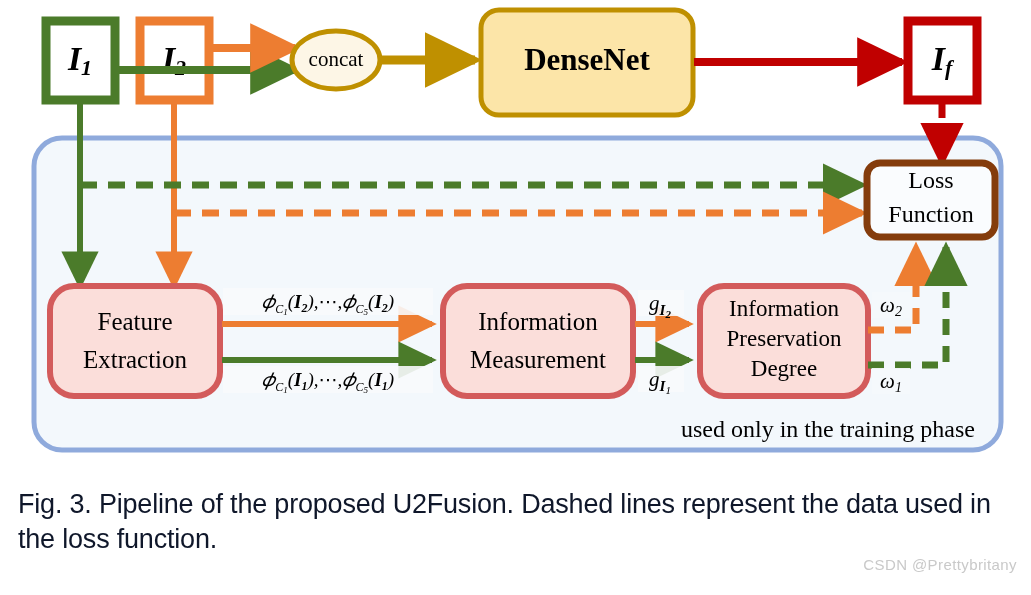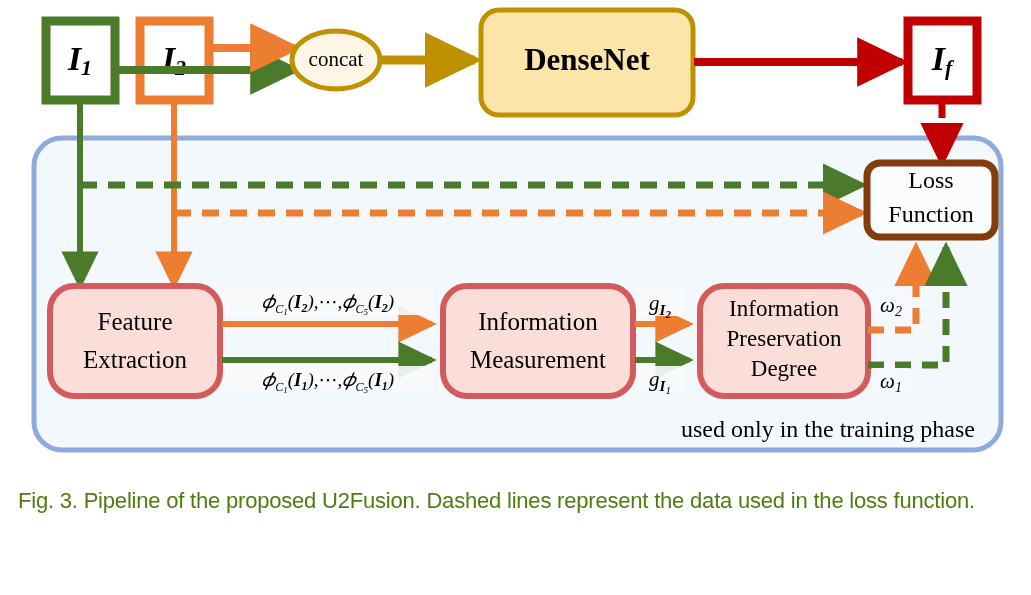--- a/index.html
+++ b/index.html
@@ -37,23 +37,23 @@
     font-family: "Liberation Serif", serif;
     fill: #000;
     text-anchor: middle;
   }
   .caption {
     position: absolute;
     left: 18px;
     top: 487px;
     width: 1000px;
     font-family: "Liberation Sans", sans-serif;
-    font-size: 22px;
+    font-size: 27px;
     line-height: 1.28;
-    color: #4d7c0f;
+    color: #0f172a;
     letter-spacing: -0.2px;
   }
   .watermark {
     position: absolute;
     right: 14px;
     top: 556px;
     font-family: "Liberation Sans", sans-serif;
     font-size: 15px;
     color: #c9c9c9;
     letter-spacing: 0.4px;
@@ -181,14 +181,15 @@
       <rect x="872" y="368" width="38" height="26" fill="#F5F9FC" opacity="0.92"></rect>
       <text class="edge-label" x="891" y="388" font-size="21" font-style="italic">
         ω<tspan font-size="14" dy="4">1</tspan>
       </text>
     </g>
 
     <text class="edge-label" x="828" y="437" font-size="24" text-anchor="middle">used only in the training phase</text>
   </svg>
 
   <div class="caption">Fig. 3. Pipeline of the proposed U2Fusion. Dashed lines represent the data used in the loss function.</div>
+  <div class="watermark">CSDN @Prettybritany</div>
 
 </div>
 
 </body></html>

